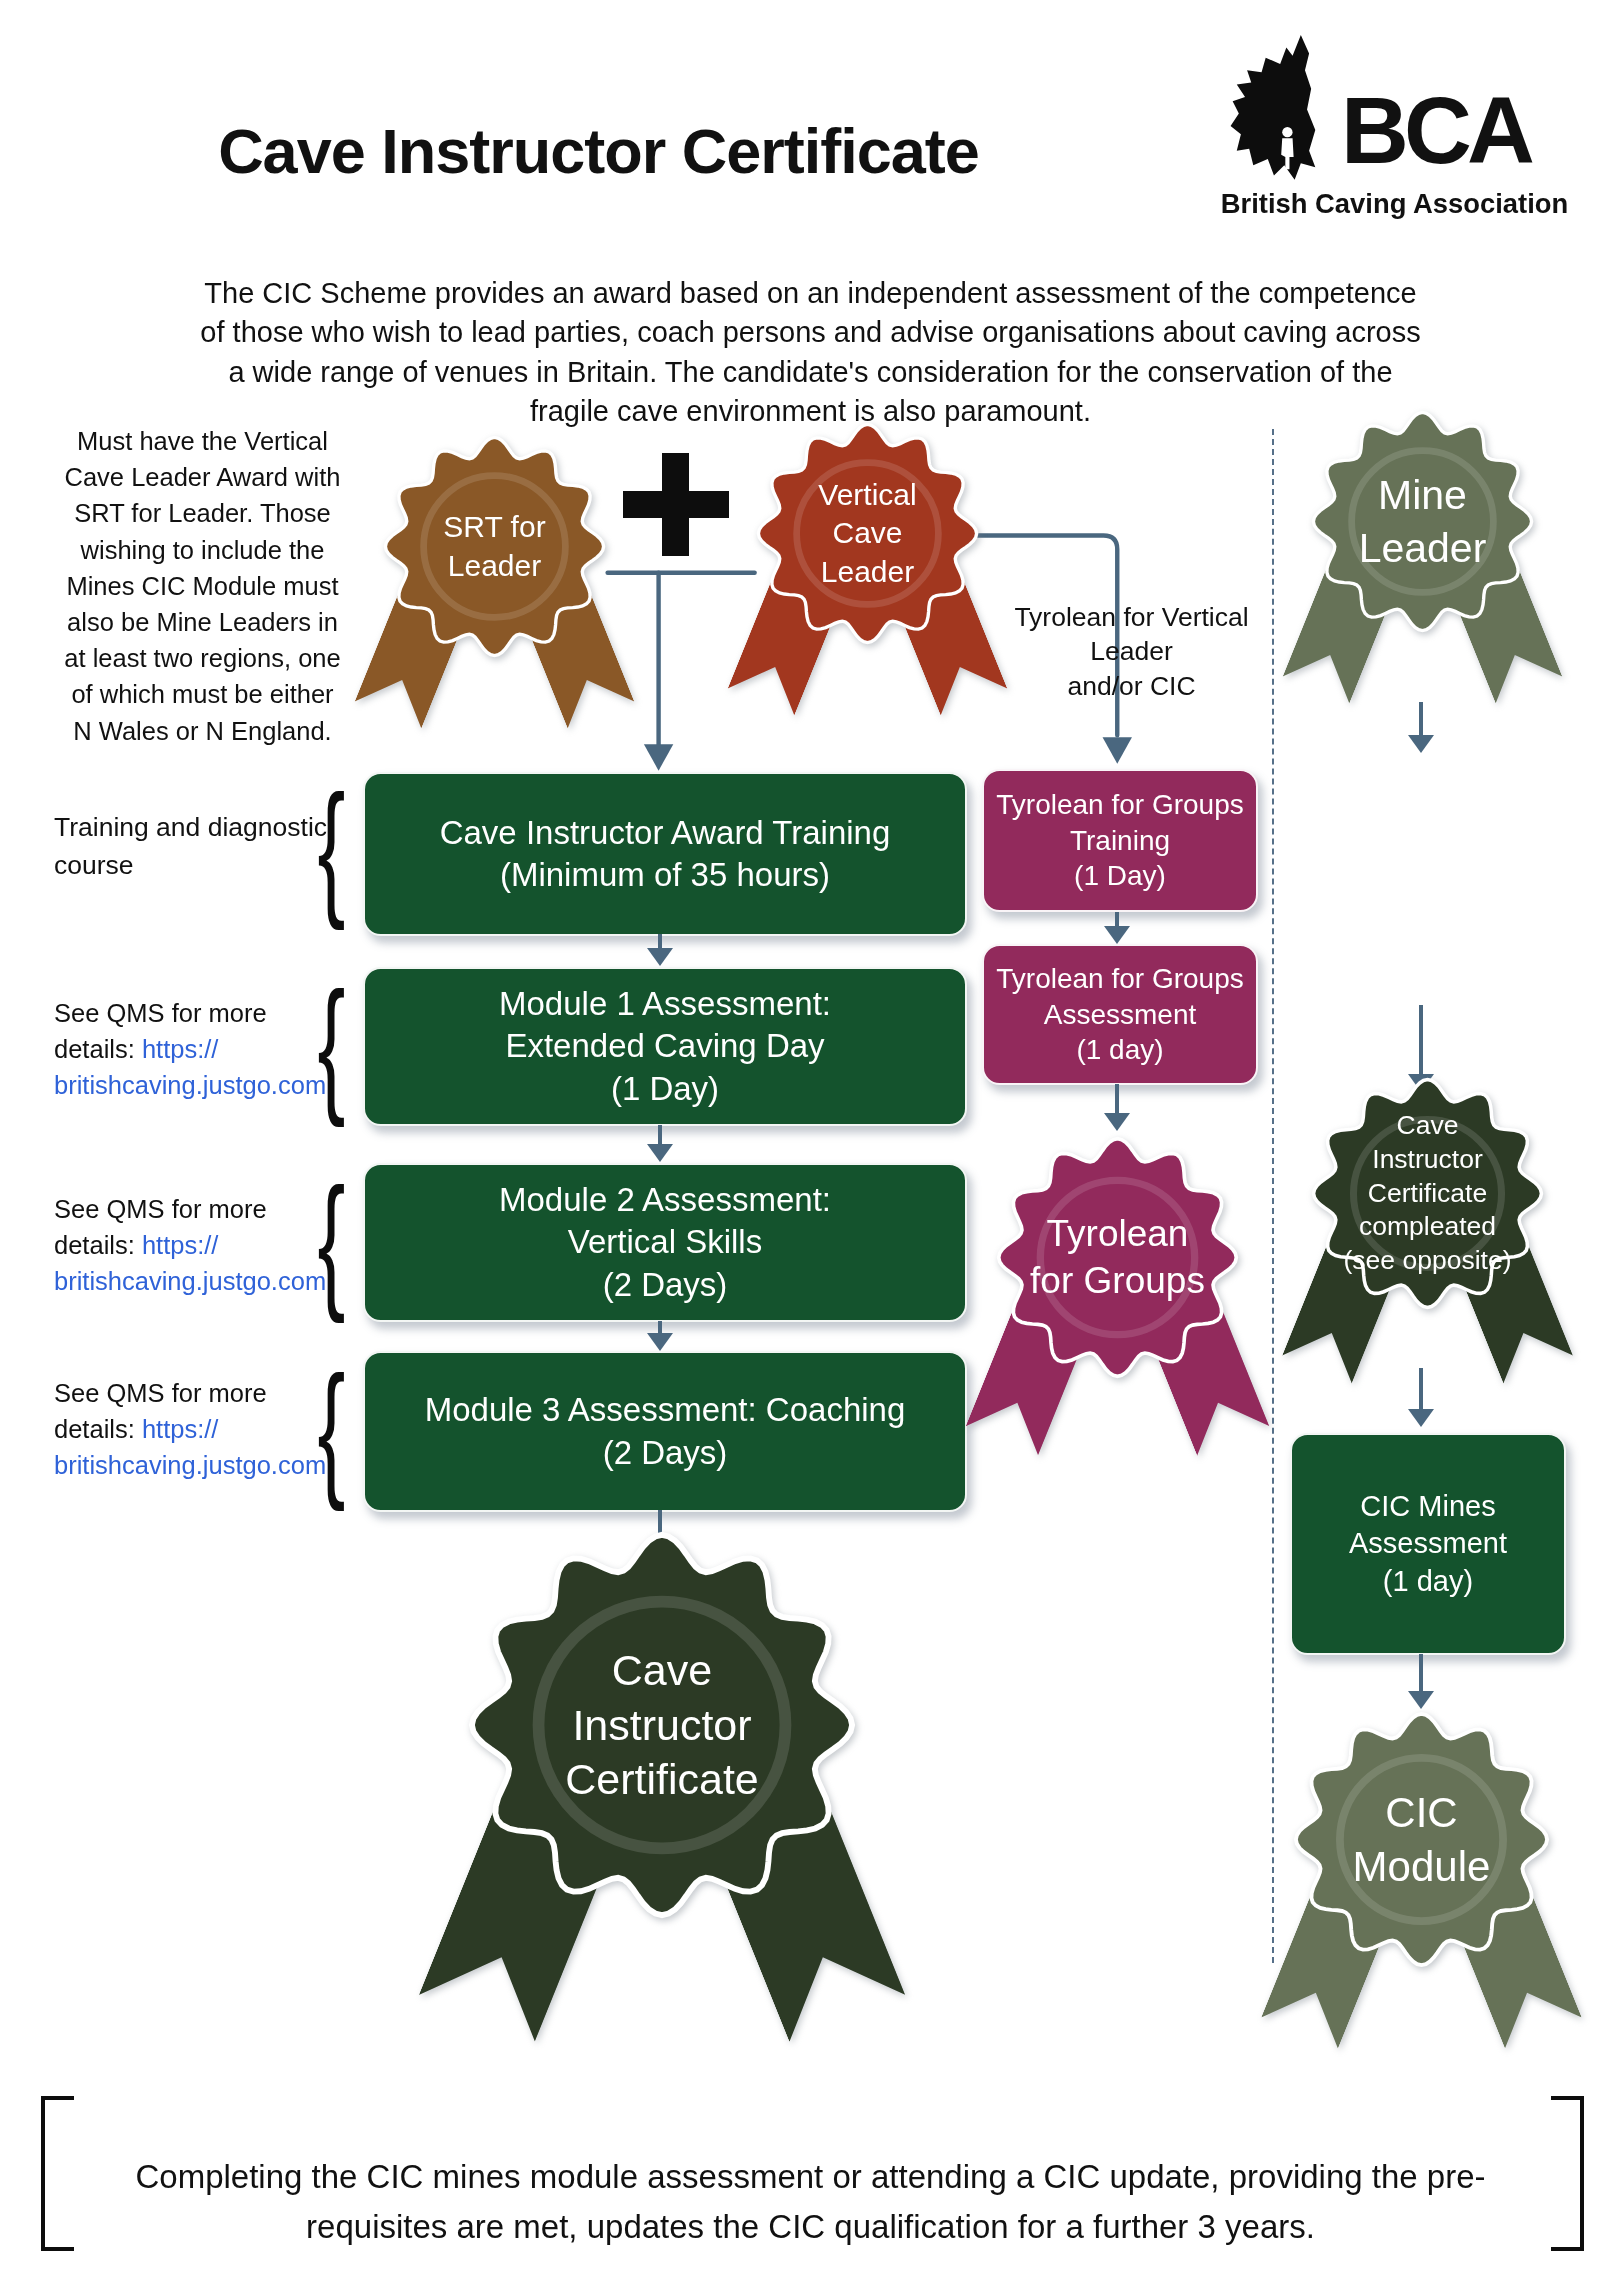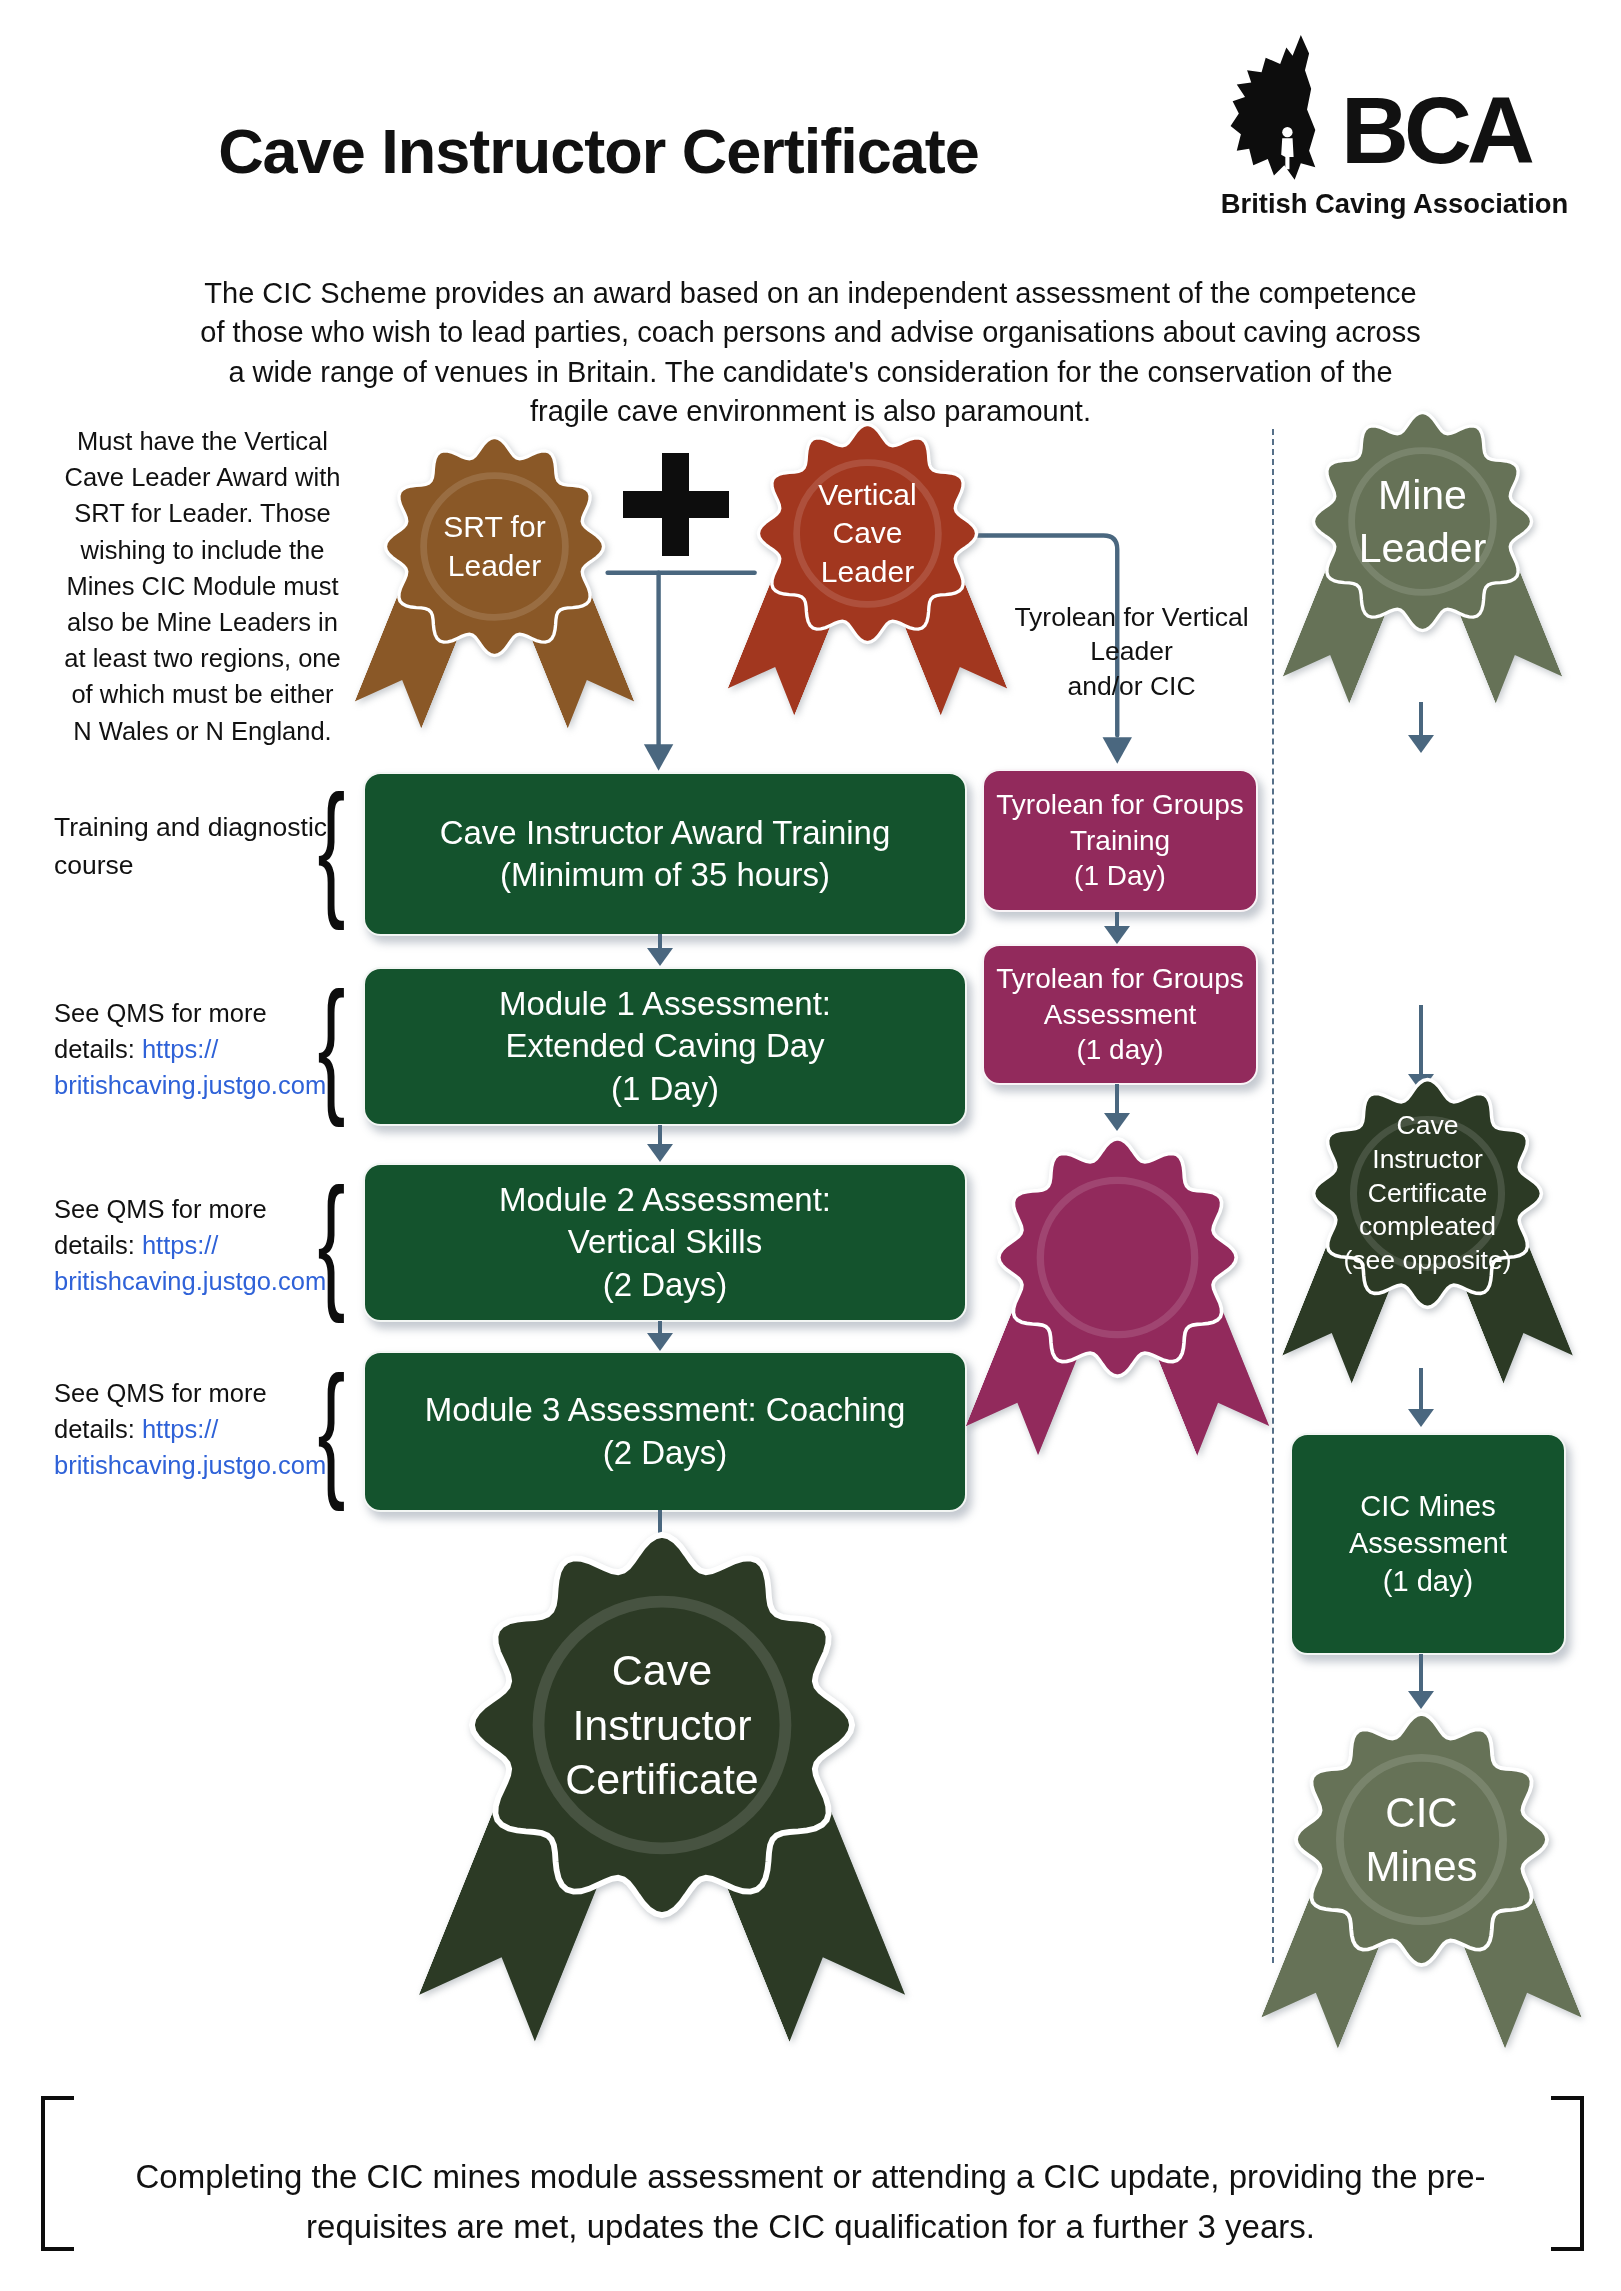--- a/index.html
+++ b/index.html
@@ -209,20 +209,22 @@
 (1 day)</div>
   <div class="varrow" style="left:1115px;top:1084px;height:29px;"></div>
 
   <div class="rosette" style="left:995px;top:1135px;--w:245px;--h:328px;--c:#922A5C;--fs:37px;">
     <div class="ribbon rl"></div>
     <div class="ribbon rr"></div>
     <svg class="seal" viewBox="0 0 200 200">
         <path class="seal-path" d="M197.0,100.0L196.2,103.4L194.1,106.6L191.0,109.6L187.3,112.3L183.7,114.8L180.7,117.2L178.8,119.6L178.0,122.4L178.5,125.5L179.9,129.1L181.7,133.0L183.6,137.2L184.8,141.4L185.0,145.2L184.0,148.5L181.7,151.0L178.2,152.8L174.0,153.8L169.5,154.3L165.1,154.6L161.3,155.2L158.4,156.4L156.4,158.4L155.2,161.3L154.6,165.1L154.3,169.5L153.8,174.0L152.8,178.2L151.0,181.7L148.5,184.0L145.2,185.0L141.4,184.8L137.2,183.6L133.0,181.7L129.1,179.9L125.5,178.5L122.4,178.0L119.6,178.8L117.2,180.7L114.8,183.7L112.3,187.3L109.6,191.0L106.6,194.1L103.4,196.2L100.0,197.0L96.6,196.2L93.4,194.1L90.4,191.0L87.7,187.3L85.2,183.7L82.8,180.7L80.4,178.8L77.6,178.0L74.5,178.5L70.9,179.9L67.0,181.7L62.8,183.6L58.6,184.8L54.8,185.0L51.5,184.0L49.0,181.7L47.2,178.2L46.2,174.0L45.7,169.5L45.4,165.1L44.8,161.3L43.6,158.4L41.6,156.4L38.7,155.2L34.9,154.6L30.5,154.3L26.0,153.8L21.8,152.8L18.3,151.0L16.0,148.5L15.0,145.2L15.2,141.4L16.4,137.2L18.3,133.0L20.1,129.1L21.5,125.5L22.0,122.4L21.2,119.6L19.3,117.2L16.3,114.8L12.7,112.3L9.0,109.6L5.9,106.6L3.8,103.4L3.0,100.0L3.8,96.6L5.9,93.4L9.0,90.4L12.7,87.7L16.3,85.2L19.3,82.8L21.2,80.4L22.0,77.6L21.5,74.5L20.1,70.9L18.3,67.0L16.4,62.8L15.2,58.6L15.0,54.8L16.0,51.5L18.3,49.0L21.8,47.2L26.0,46.2L30.5,45.7L34.9,45.4L38.7,44.8L41.6,43.6L43.6,41.6L44.8,38.7L45.4,34.9L45.7,30.5L46.2,26.0L47.2,21.8L49.0,18.3L51.5,16.0L54.8,15.0L58.6,15.2L62.8,16.4L67.0,18.3L70.9,20.1L74.5,21.5L77.6,22.0L80.4,21.2L82.8,19.3L85.2,16.3L87.7,12.7L90.4,9.0L93.4,5.9L96.6,3.8L100.0,3.0L103.4,3.8L106.6,5.9L109.6,9.0L112.3,12.7L114.8,16.3L117.2,19.3L119.6,21.2L122.4,22.0L125.5,21.5L129.1,20.1L133.0,18.3L137.2,16.4L141.4,15.2L145.2,15.0L148.5,16.0L151.0,18.3L152.8,21.8L153.8,26.0L154.3,30.5L154.6,34.9L155.2,38.7L156.4,41.6L158.4,43.6L161.3,44.8L165.1,45.4L169.5,45.7L174.0,46.2L178.2,47.2L181.7,49.0L184.0,51.5L185.0,54.8L184.8,58.6L183.6,62.8L181.7,67.0L179.9,70.9L178.5,74.5L178.0,77.6L178.8,80.4L180.7,82.8L183.7,85.2L187.3,87.7L191.0,90.4L194.1,93.4L196.2,96.6L197.0,100.0Z"></path>
         <circle class="ring" cx="100" cy="100" r="63"></circle>
       </svg>
+    <div class="rosette-label">Tyrolean
+for Groups</div>
   </div>
 
   <div class="varrow" style="left:1419px;top:702px;height:33px;"></div>
   <div class="varrow" style="left:1419px;top:1005px;height:69px;"></div>
 
   <div class="rosette" style="left:1310px;top:1076px;--w:235px;--h:314px;--c:#2C3A25;--fs:26.5px;">
     <div class="ribbon rl"></div>
     <div class="ribbon rr"></div>
     <svg class="seal" viewBox="0 0 200 200">
         <path class="seal-path" d="M197.0,100.0L196.2,103.4L194.1,106.6L191.0,109.6L187.3,112.3L183.7,114.8L180.7,117.2L178.8,119.6L178.0,122.4L178.5,125.5L179.9,129.1L181.7,133.0L183.6,137.2L184.8,141.4L185.0,145.2L184.0,148.5L181.7,151.0L178.2,152.8L174.0,153.8L169.5,154.3L165.1,154.6L161.3,155.2L158.4,156.4L156.4,158.4L155.2,161.3L154.6,165.1L154.3,169.5L153.8,174.0L152.8,178.2L151.0,181.7L148.5,184.0L145.2,185.0L141.4,184.8L137.2,183.6L133.0,181.7L129.1,179.9L125.5,178.5L122.4,178.0L119.6,178.8L117.2,180.7L114.8,183.7L112.3,187.3L109.6,191.0L106.6,194.1L103.4,196.2L100.0,197.0L96.6,196.2L93.4,194.1L90.4,191.0L87.7,187.3L85.2,183.7L82.8,180.7L80.4,178.8L77.6,178.0L74.5,178.5L70.9,179.9L67.0,181.7L62.8,183.6L58.6,184.8L54.8,185.0L51.5,184.0L49.0,181.7L47.2,178.2L46.2,174.0L45.7,169.5L45.4,165.1L44.8,161.3L43.6,158.4L41.6,156.4L38.7,155.2L34.9,154.6L30.5,154.3L26.0,153.8L21.8,152.8L18.3,151.0L16.0,148.5L15.0,145.2L15.2,141.4L16.4,137.2L18.3,133.0L20.1,129.1L21.5,125.5L22.0,122.4L21.2,119.6L19.3,117.2L16.3,114.8L12.7,112.3L9.0,109.6L5.9,106.6L3.8,103.4L3.0,100.0L3.8,96.6L5.9,93.4L9.0,90.4L12.7,87.7L16.3,85.2L19.3,82.8L21.2,80.4L22.0,77.6L21.5,74.5L20.1,70.9L18.3,67.0L16.4,62.8L15.2,58.6L15.0,54.8L16.0,51.5L18.3,49.0L21.8,47.2L26.0,46.2L30.5,45.7L34.9,45.4L38.7,44.8L41.6,43.6L43.6,41.6L44.8,38.7L45.4,34.9L45.7,30.5L46.2,26.0L47.2,21.8L49.0,18.3L51.5,16.0L54.8,15.0L58.6,15.2L62.8,16.4L67.0,18.3L70.9,20.1L74.5,21.5L77.6,22.0L80.4,21.2L82.8,19.3L85.2,16.3L87.7,12.7L90.4,9.0L93.4,5.9L96.6,3.8L100.0,3.0L103.4,3.8L106.6,5.9L109.6,9.0L112.3,12.7L114.8,16.3L117.2,19.3L119.6,21.2L122.4,22.0L125.5,21.5L129.1,20.1L133.0,18.3L137.2,16.4L141.4,15.2L145.2,15.0L148.5,16.0L151.0,18.3L152.8,21.8L153.8,26.0L154.3,30.5L154.6,34.9L155.2,38.7L156.4,41.6L158.4,43.6L161.3,44.8L165.1,45.4L169.5,45.7L174.0,46.2L178.2,47.2L181.7,49.0L184.0,51.5L185.0,54.8L184.8,58.6L183.6,62.8L181.7,67.0L179.9,70.9L178.5,74.5L178.0,77.6L178.8,80.4L180.7,82.8L183.7,85.2L187.3,87.7L191.0,90.4L194.1,93.4L196.2,96.6L197.0,100.0Z"></path>
@@ -242,21 +244,21 @@
   <div class="varrow" style="left:1419px;top:1654px;height:37px;"></div>
 
   <div class="rosette" style="left:1292px;top:1710px;--w:259px;--h:353px;--c:#667257;--fs:42px;">
     <div class="ribbon rl"></div>
     <div class="ribbon rr"></div>
     <svg class="seal" viewBox="0 0 200 200">
         <path class="seal-path" d="M197.0,100.0L196.2,103.4L194.1,106.6L191.0,109.6L187.3,112.3L183.7,114.8L180.7,117.2L178.8,119.6L178.0,122.4L178.5,125.5L179.9,129.1L181.7,133.0L183.6,137.2L184.8,141.4L185.0,145.2L184.0,148.5L181.7,151.0L178.2,152.8L174.0,153.8L169.5,154.3L165.1,154.6L161.3,155.2L158.4,156.4L156.4,158.4L155.2,161.3L154.6,165.1L154.3,169.5L153.8,174.0L152.8,178.2L151.0,181.7L148.5,184.0L145.2,185.0L141.4,184.8L137.2,183.6L133.0,181.7L129.1,179.9L125.5,178.5L122.4,178.0L119.6,178.8L117.2,180.7L114.8,183.7L112.3,187.3L109.6,191.0L106.6,194.1L103.4,196.2L100.0,197.0L96.6,196.2L93.4,194.1L90.4,191.0L87.7,187.3L85.2,183.7L82.8,180.7L80.4,178.8L77.6,178.0L74.5,178.5L70.9,179.9L67.0,181.7L62.8,183.6L58.6,184.8L54.8,185.0L51.5,184.0L49.0,181.7L47.2,178.2L46.2,174.0L45.7,169.5L45.4,165.1L44.8,161.3L43.6,158.4L41.6,156.4L38.7,155.2L34.9,154.6L30.5,154.3L26.0,153.8L21.8,152.8L18.3,151.0L16.0,148.5L15.0,145.2L15.2,141.4L16.4,137.2L18.3,133.0L20.1,129.1L21.5,125.5L22.0,122.4L21.2,119.6L19.3,117.2L16.3,114.8L12.7,112.3L9.0,109.6L5.9,106.6L3.8,103.4L3.0,100.0L3.8,96.6L5.9,93.4L9.0,90.4L12.7,87.7L16.3,85.2L19.3,82.8L21.2,80.4L22.0,77.6L21.5,74.5L20.1,70.9L18.3,67.0L16.4,62.8L15.2,58.6L15.0,54.8L16.0,51.5L18.3,49.0L21.8,47.2L26.0,46.2L30.5,45.7L34.9,45.4L38.7,44.8L41.6,43.6L43.6,41.6L44.8,38.7L45.4,34.9L45.7,30.5L46.2,26.0L47.2,21.8L49.0,18.3L51.5,16.0L54.8,15.0L58.6,15.2L62.8,16.4L67.0,18.3L70.9,20.1L74.5,21.5L77.6,22.0L80.4,21.2L82.8,19.3L85.2,16.3L87.7,12.7L90.4,9.0L93.4,5.9L96.6,3.8L100.0,3.0L103.4,3.8L106.6,5.9L109.6,9.0L112.3,12.7L114.8,16.3L117.2,19.3L119.6,21.2L122.4,22.0L125.5,21.5L129.1,20.1L133.0,18.3L137.2,16.4L141.4,15.2L145.2,15.0L148.5,16.0L151.0,18.3L152.8,21.8L153.8,26.0L154.3,30.5L154.6,34.9L155.2,38.7L156.4,41.6L158.4,43.6L161.3,44.8L165.1,45.4L169.5,45.7L174.0,46.2L178.2,47.2L181.7,49.0L184.0,51.5L185.0,54.8L184.8,58.6L183.6,62.8L181.7,67.0L179.9,70.9L178.5,74.5L178.0,77.6L178.8,80.4L180.7,82.8L183.7,85.2L187.3,87.7L191.0,90.4L194.1,93.4L196.2,96.6L197.0,100.0Z"></path>
         <circle class="ring" cx="100" cy="100" r="63"></circle>
       </svg>
     <div class="rosette-label">CIC
-Mines</div>
+Module</div>
   </div>
 
   <div id="bracket-left" class="bracket"></div>
   <div id="bracket-right" class="bracket"></div>
   <p id="footer-note" class="abs pre">Completing the CIC mines module assessment or attending a CIC update, providing the pre-
 requisites are met, updates the CIC qualification for a further 3 years.</p>
 
 </div>
 
 

